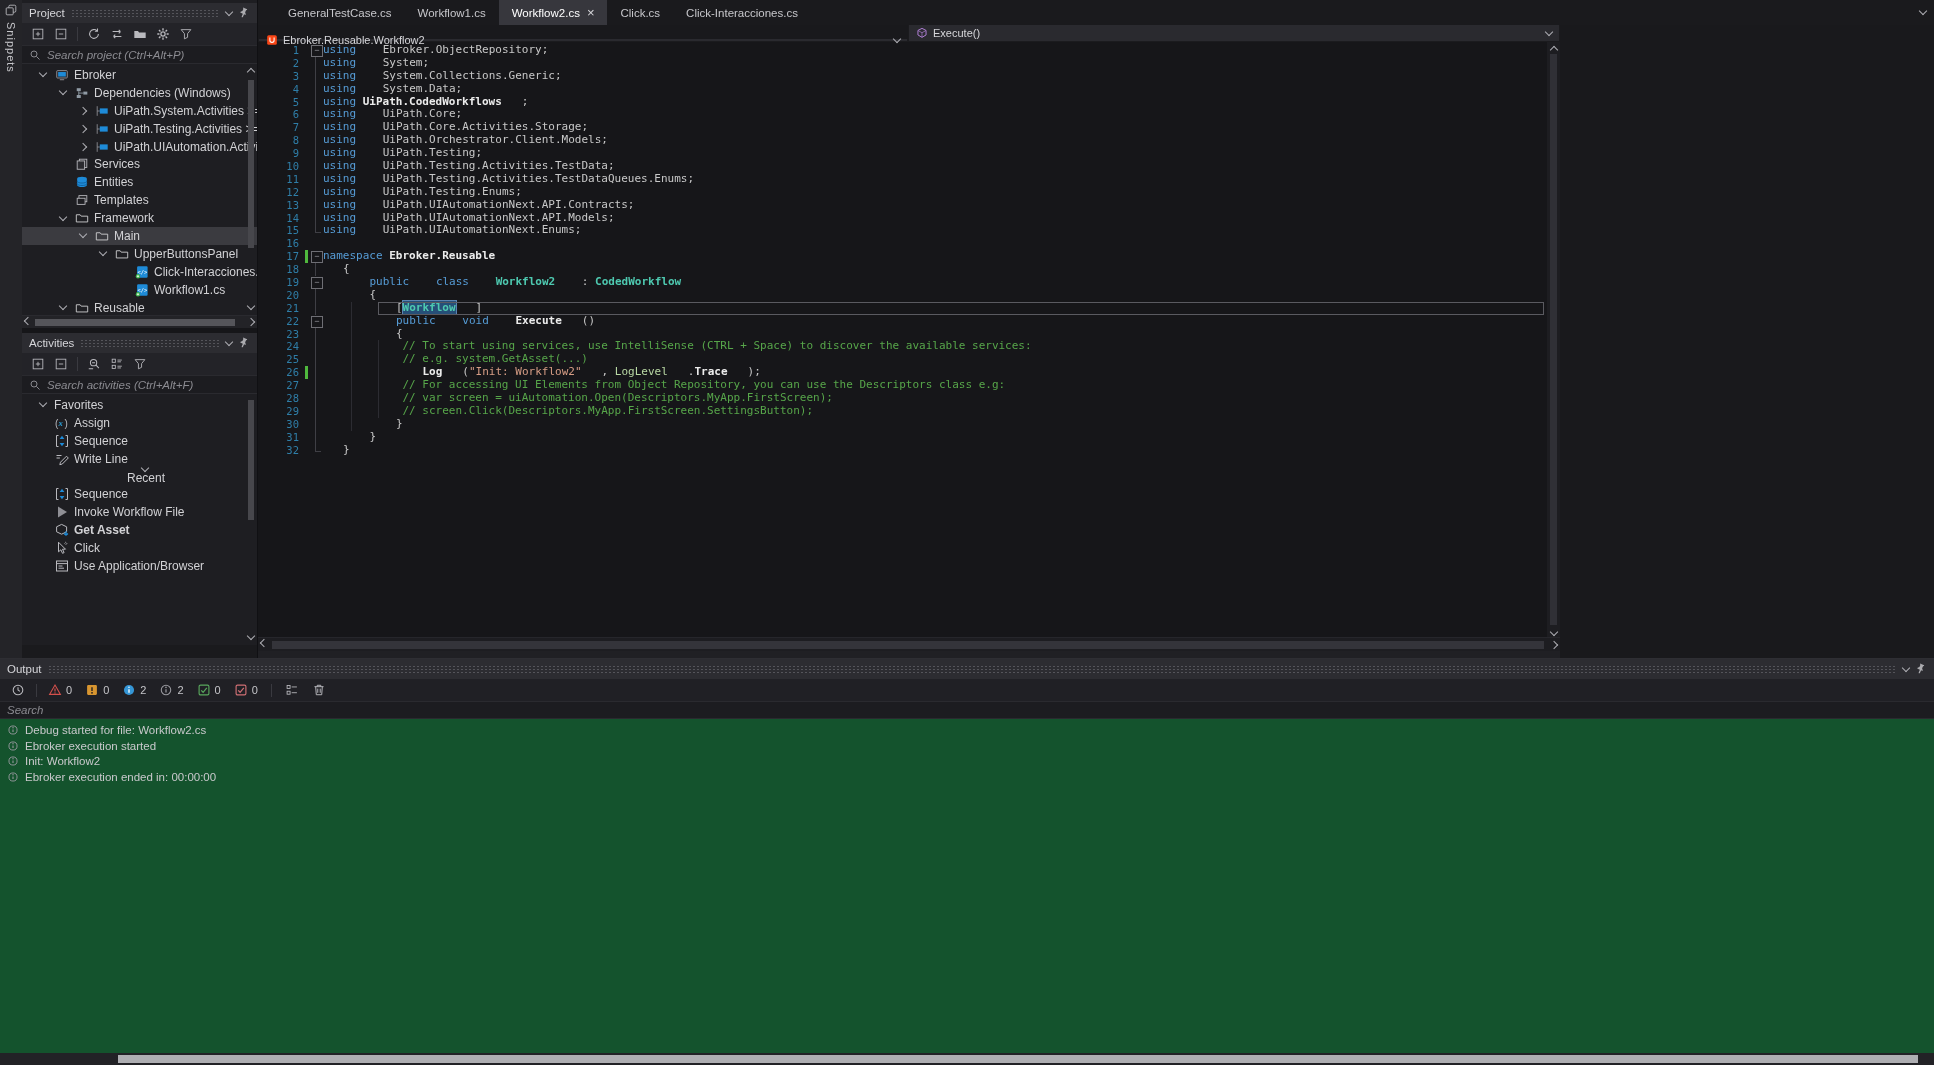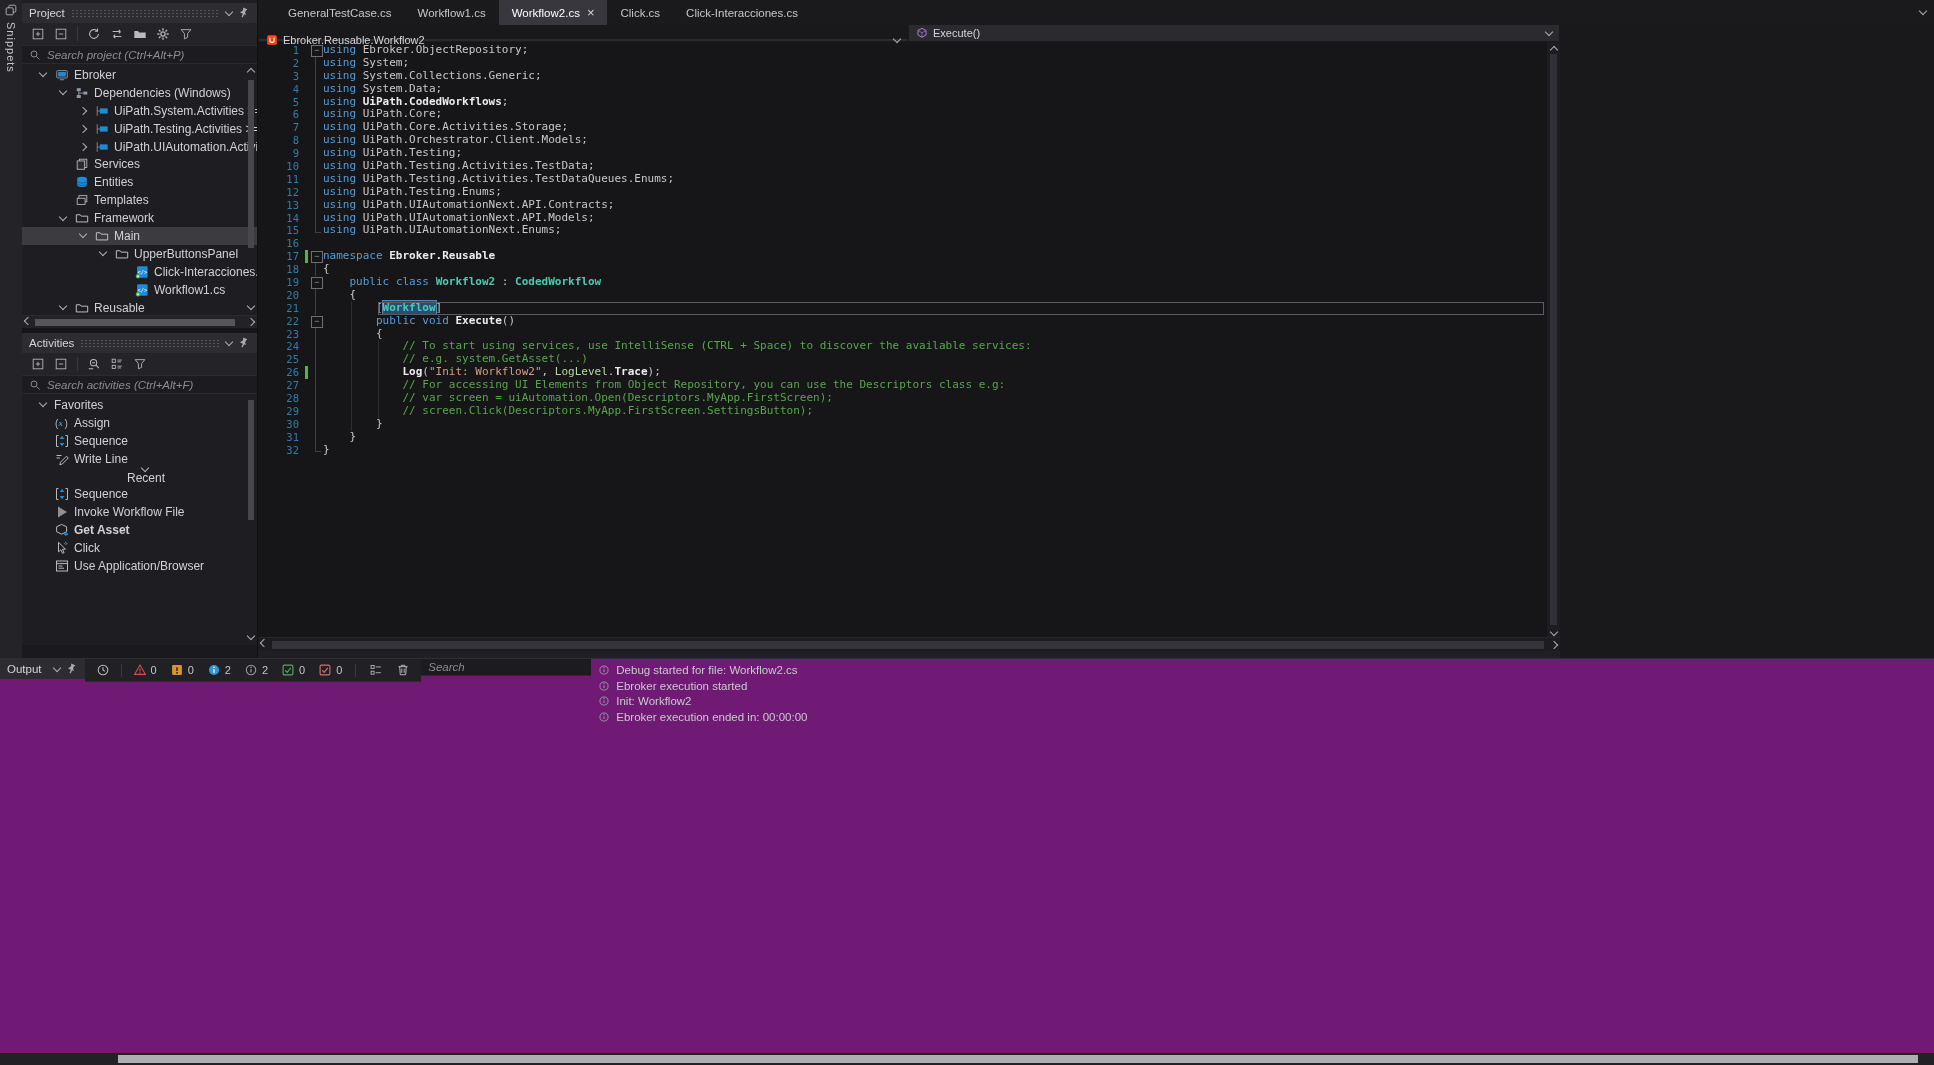--- a/index.html
+++ b/index.html
@@ -64,37 +64,37 @@
   #code-lines { flex:1; padding-top:2px; overflow:hidden; position:relative; }
   .cl { height:12.9px; display:flex; align-items:stretch; }
   .ln { width:46px; text-align:right; padding-right:5px; color:#2f7ea8; font:10.5px/12.9px "DejaVu Sans Mono",monospace; flex:none; }
   .chg { width:5px; flex:none; }
   .changed .chg::before { content:""; display:block; width:3px; height:100%; background:#4fb83d; margin-left:1px; }
   .fold { width:14px; height:100%; position:relative; flex:none; }
   .fold.fbox::before { content:"\2212"; position:absolute; left:2px; top:1px; width:10px; height:10px; line-height:9px; text-align:center; font-size:9px; color:#9a9aa0; border:1px solid #6e6e74; background:#161619; }
   .fold.fv::before { content:""; position:absolute; left:6px; top:0; bottom:0; border-left:1px solid #3f3f45; }
   .fold.fcorner::before { content:""; position:absolute; left:6px; top:0; height:55%; width:5px; border-left:1px solid #3f3f45; border-bottom:1px solid #3f3f45; }
   .txt { flex:1; white-space:pre; font:11px/12.9px "DejaVu Sans Mono",monospace; position:relative; color:#c8c8c8; }
-  .tok-kw { color:#569cd6; } .tok-pl { color:#c8c8c8; }
+  .tok-kw { color:#569cd6; } .tok-pl { color:#c8c8c8;margin-left:20px; }
   .tok-pb { color:#ececec; font-weight:bold; }
   .tok-ty { color:#4ec9b0; font-weight:bold; }
   .tok-cm { color:#57a64a; } .tok-st { color:#d69d85; } .tok-en { color:#b8d7a3; }
   .tok-sel { color:#4ec9b0; font-weight:bold; background:#264f78; box-shadow:0 0 0 1px #5b84b1; }
   .guide { position:absolute; top:0; bottom:0; border-left:1px solid #2c2c32; }
   .curbox { position:absolute; top:0; bottom:0; right:3px; border:1px solid #5a5a60; pointer-events:none; }
 
   #vscroll { width:13px; flex:none; background:#1d1d21; position:relative; display:flex; flex-direction:column; align-items:center; justify-content:space-between; padding:2px 0; }
   #vscroll .th { position:absolute; top:12px; bottom:12px; left:3px; width:7px; background:#303036; }
   #ehscroll { height:14px; background:#1d1d21; position:relative; display:flex; align-items:center; justify-content:space-between; padding:0 3px; flex:none; border-top:1px solid #26262b; }
   #ehscroll .th { position:absolute; left:14px; right:16px; top:3px; height:8px; background:#34343a; }
   #edbottom { height:7px; background:#202024; flex:none; }
   #void { flex:1; background:#19191c; }
 
   
-  #output { height:395px; flex:none; display:flex; flex-direction:row; background:#701a75; border-top:1px solid #2e2e33; }
+  #output { height:395px; flex:none; display:flex; flex-direction:column; background:#14532d; border-top:1px solid #2e2e33; }
   #obar { height:23px; display:flex; align-items:center; gap:5px; padding:0 7px; background:#202025; border-bottom:1px solid #2a2a2f; flex:none; }
   .fbtn { display:flex; align-items:center; gap:4px; padding:1px 4px; color:#c5c5c9; font-size:11px; }
   #osearch { height:17px; }
   #ologs { flex:1; padding-top:3px; }
   .log { display:flex; align-items:center; gap:6px; height:15.8px; padding-left:7px; font-size:11.5px; color:#c9c9cc; }
 
   #bottombar { height:12px; background:#222226; position:relative; flex:none; }
   #bottombar .th { position:absolute; left:118px; right:16px; top:2px; height:8px; background:#aeaeb2; }
 </style>
 </head>

